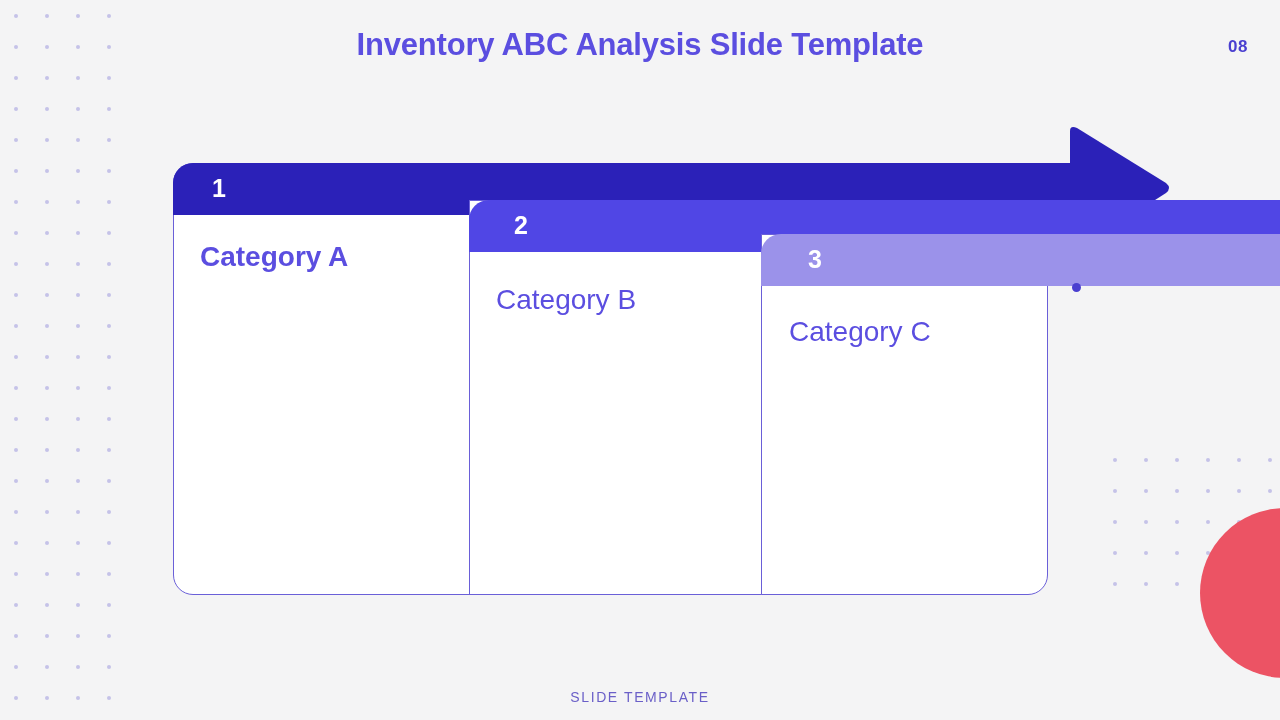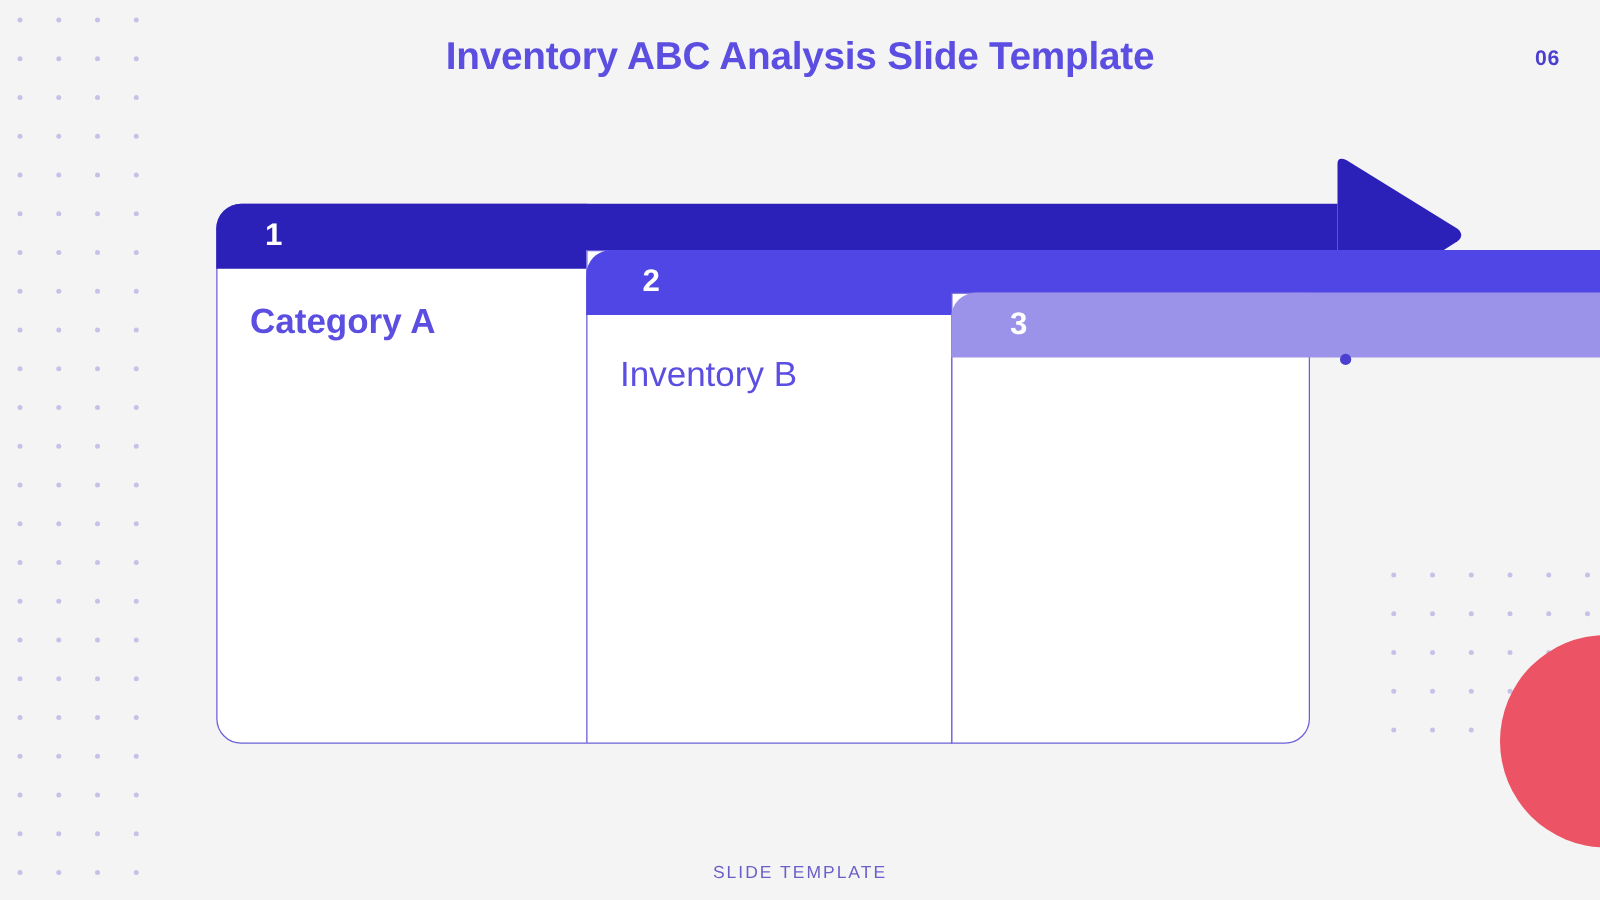--- a/index.html
+++ b/index.html
@@ -256,21 +256,21 @@
     <div class="dot" style="left: 8px; top: 132px; background: rgb(197, 194, 232);"></div>
     <div class="dot" style="left: 39px; top: 132px; background: rgb(197, 194, 232);"></div>
     <div class="dot" style="left: 70px; top: 132px; background: rgb(197, 194, 232);"></div>
     <div class="dot" style="left: 101px; top: 132px; background: rgb(197, 194, 232);"></div>
     <div class="dot" style="left: 132px; top: 132px; background: rgb(197, 194, 232);"></div>
     <div class="dot" style="left: 163px; top: 132px; background: rgb(197, 194, 232);"></div>
   </div>
 <div id="red-circle" style="background: rgb(236, 83, 100);"></div>
 
 <div id="page-title">Inventory ABC Analysis Slide Template</div>
-<div id="page-number">06</div>
+<div id="page-number">08</div>
 
 <div id="diagram">
 
   <div class="card" style="left:173px; top:163px; width:297px; height:432px; border-radius:20px 0 0 20px;"></div>
 
   <div class="arrow-band" style="left:173px; top:163px; width:897px;">
     <div class="band" style="background:#2b21b8; border-radius:20px 0 0 0;"></div>
     <div class="arrow-head" style="left:893px;">
       <svg width="104" height="128" viewBox="0 0 104 128" xmlns="http://www.w3.org/2000/svg">
         <path d="M4 6 Q4 0 11 3 L100 58 Q106 63 100 68 L11 125 Q4 128 4 122 Z" fill="#2b21b8"></path>
@@ -280,26 +280,27 @@
   <div class="card-number" style="left:212px; top:174px;">1</div>
   <div class="card-body-label" style="left:200px; top:241px;font-weight:bold;">Category A</div>
 
   <div class="card" style="left:469px; top:200px; width:293px; height:395px; border-radius:0;"></div>
 
   <div class="arrow-band" style="left:469px; top:200px; width:917px;">
     <div class="band" style="background:#5046e5; border-radius:20px 0 0 0;"></div>
 
   </div>
   <div class="card-number" style="left:514px; top:211px;">2</div>
-  <div class="card-body-label" style="left:496px; top:284px;">Inventory B</div>
+  <div class="card-body-label" style="left:496px; top:284px;">Category B</div>
 
   <div class="card" style="left:761px; top:234px; width:287px; height:361px; border-radius:0 0 20px 0;"></div>
 
   <div class="arrow-band" style="left:761px; top:234px; width:932px;">
     <div class="band" style="background:#9b92ea; border-radius:20px 0 0 0;"></div>
 
   </div>
   <div class="corner-dot" style="left:1072px; top:283px;"></div>
   <div class="card-number" style="left:808px; top:245px;">3</div>
+  <div class="card-body-label" style="left:789px; top:316px;">Category C</div>
 
 </div>
 
 <div id="footer-label">SLIDE TEMPLATE</div>
 
 </body></html>

